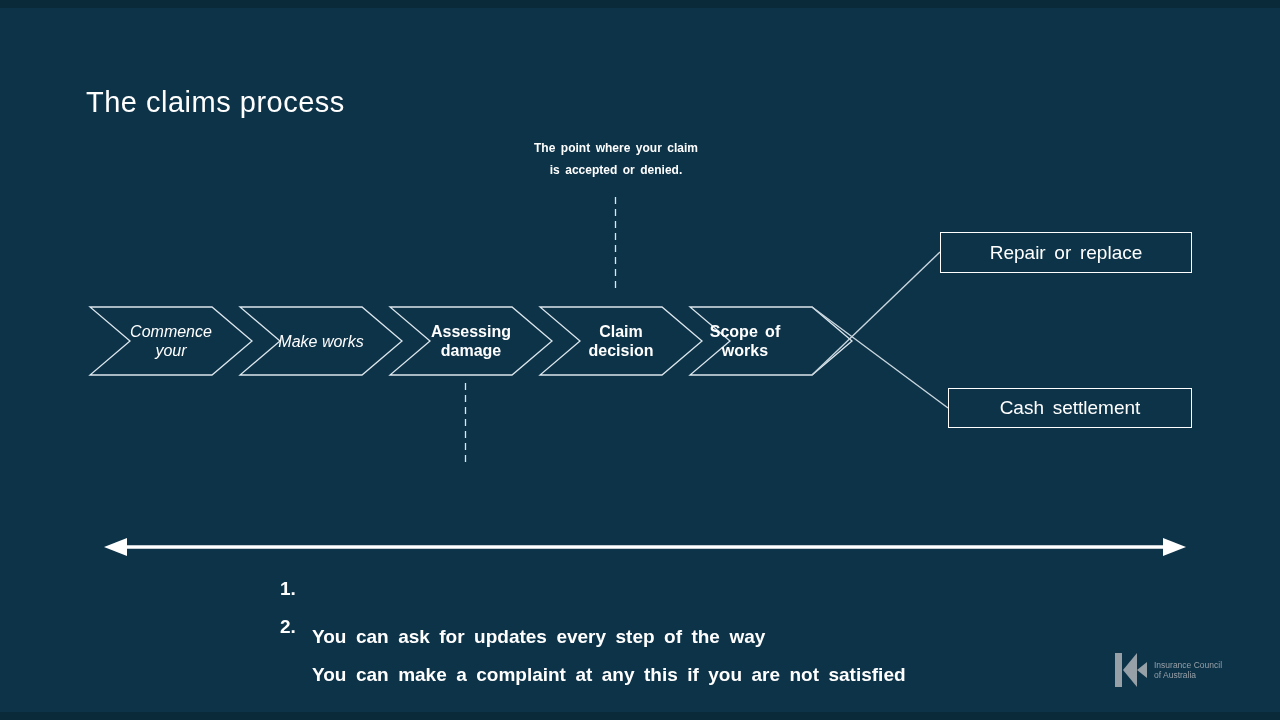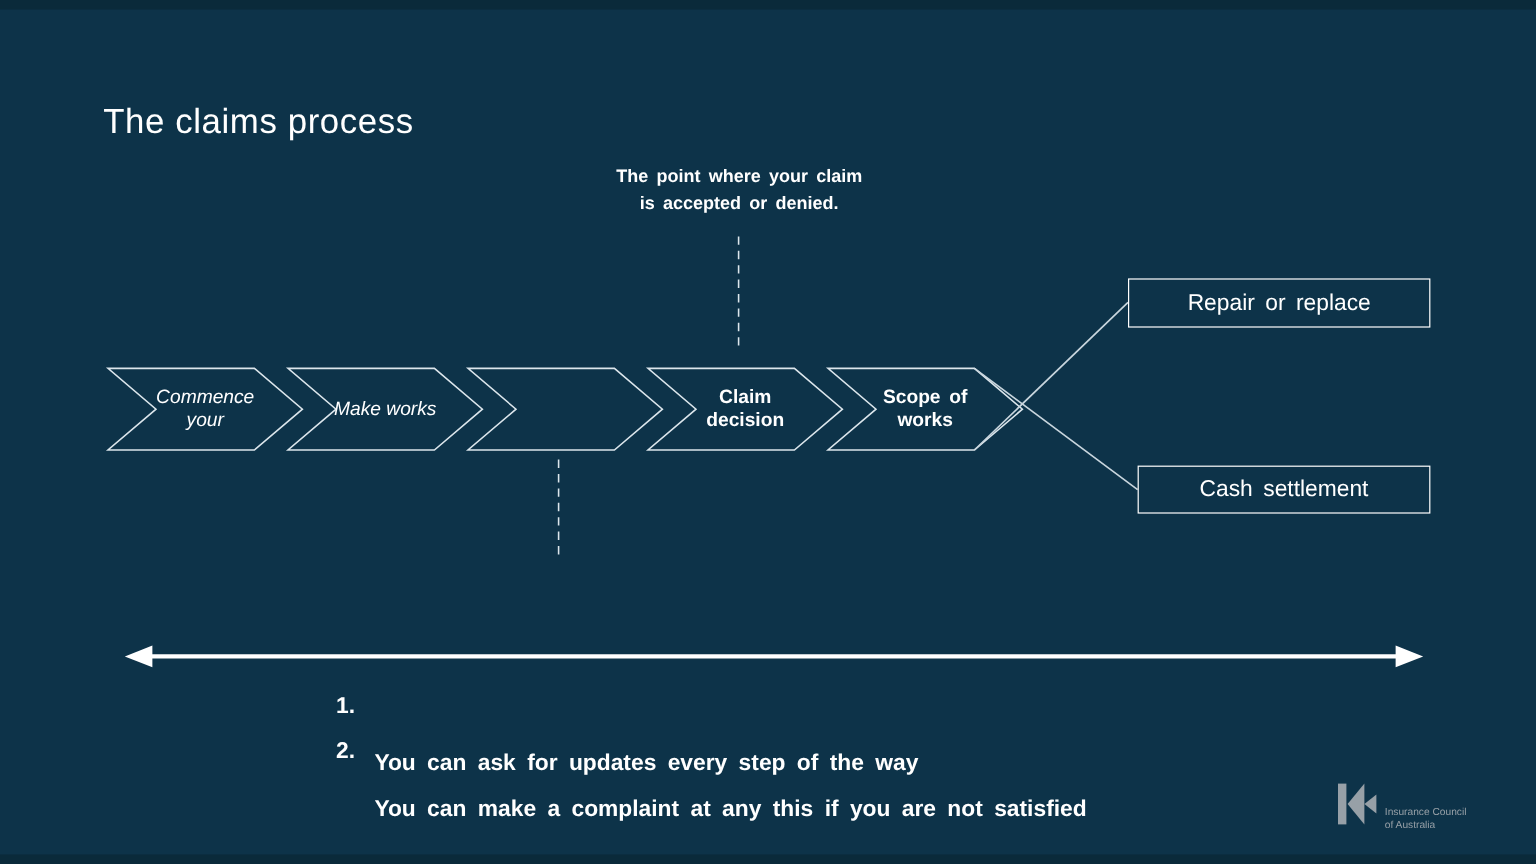--- a/index.html
+++ b/index.html
@@ -30,39 +30,39 @@
   .connector{stroke:var(--connector);stroke-width:1.4;fill:none;}
   .timeline-line{stroke:var(--text-white);stroke-width:3.6;}
   .arrowhead{fill:var(--text-white);stroke:none;}
   .chev-label{
     top:307px;height:68px;width:140px;display:flex;align-items:center;justify-content:center;
     text-align:center;font-size:16px;line-height:19px;
   }
   .chev-label.italic{font-style:italic;font-weight:normal;}
   .chev-label.bold{font-weight:bold;word-spacing:0.18em;}
   .annotation{
-    text-align:center;font-weight:bold;font-size:15px;line-height:22px;word-spacing:0.18em;
+    text-align:center;font-weight:bold;font-size:12px;line-height:22px;word-spacing:0.18em;
   }
   .annotation.top-note{left:466px;top:137px;width:300px;}
   .annotation.bottom-note{left:346px;top:478px;width:260px;}
   .outcome-box{
     border:1.5px solid var(--text-white);display:flex;align-items:center;justify-content:center;
     font-weight:normal;font-size:19px;word-spacing:0.18em;text-align:center;
   }
   .outcome-box.repair{left:940px;top:232px;width:250px;height:39px;}
   .outcome-box.cash{left:948px;top:388px;width:242px;height:38px;}
   .note-line{
     left:280px;display:flex;font-weight:bold;font-size:19px;word-spacing:0.22em;
   }
   .note-line .num{width:24px;flex:none;}
   .note-line .txt{margin-left:8px;margin-top:48px;}
   .note-1{top:578px;}
   .note-2{top:616px;}
   .footer-logo{
-    left:1108px;top:648px;width:160px;height:44px;display:flex;align-items:flex-end;
+    left:1108px;top:648px;width:160px;height:44px;display:flex;align-items:center;
     color:var(--logo-gray);
   }
   .logo-mark{width:42px;height:44px;flex:none;}
   .logo-mark polygon,.logo-mark rect{fill:var(--logo-gray);}
   .logo-text{font-size:8.5px;line-height:10.5px;margin-left:4px;}
 </style>
 </head>
 <body>
 
 <div id="slide">
@@ -87,23 +87,25 @@
     <line class="connector" x1="812" y1="307" x2="948" y2="408"></line>
 
     <line class="timeline-line" x1="122" y1="547" x2="1168" y2="547"></line>
     <polygon class="arrowhead" points="104,547 127,538 127,556"></polygon>
     <polygon class="arrowhead" points="1186,547 1163,538 1163,556"></polygon>
   </svg>
 
   <div class="abs chev-label italic pre" style="left:101px;">Commence
 your</div>
   <div class="abs chev-label italic pre" style="left:251px;">Make works</div>
+  <div class="abs chev-label bold pre" style="left:401px;">Assessing
+damage</div>
   <div class="abs chev-label bold pre" style="left:551px;">Claim
 decision</div>
-  <div class="abs chev-label bold pre" style="left:701px;">Scope of
+  <div class="abs chev-label bold pre" style="left:675px;">Scope of
 works</div>
 
   <div class="abs annotation top-note pre">The point where your claim
 is accepted or denied.</div>
 
   <div class="abs outcome-box repair">
     <span>Repair or replace</span>
   </div>
   <div class="abs outcome-box cash">
     <span>Cash settlement</span>

